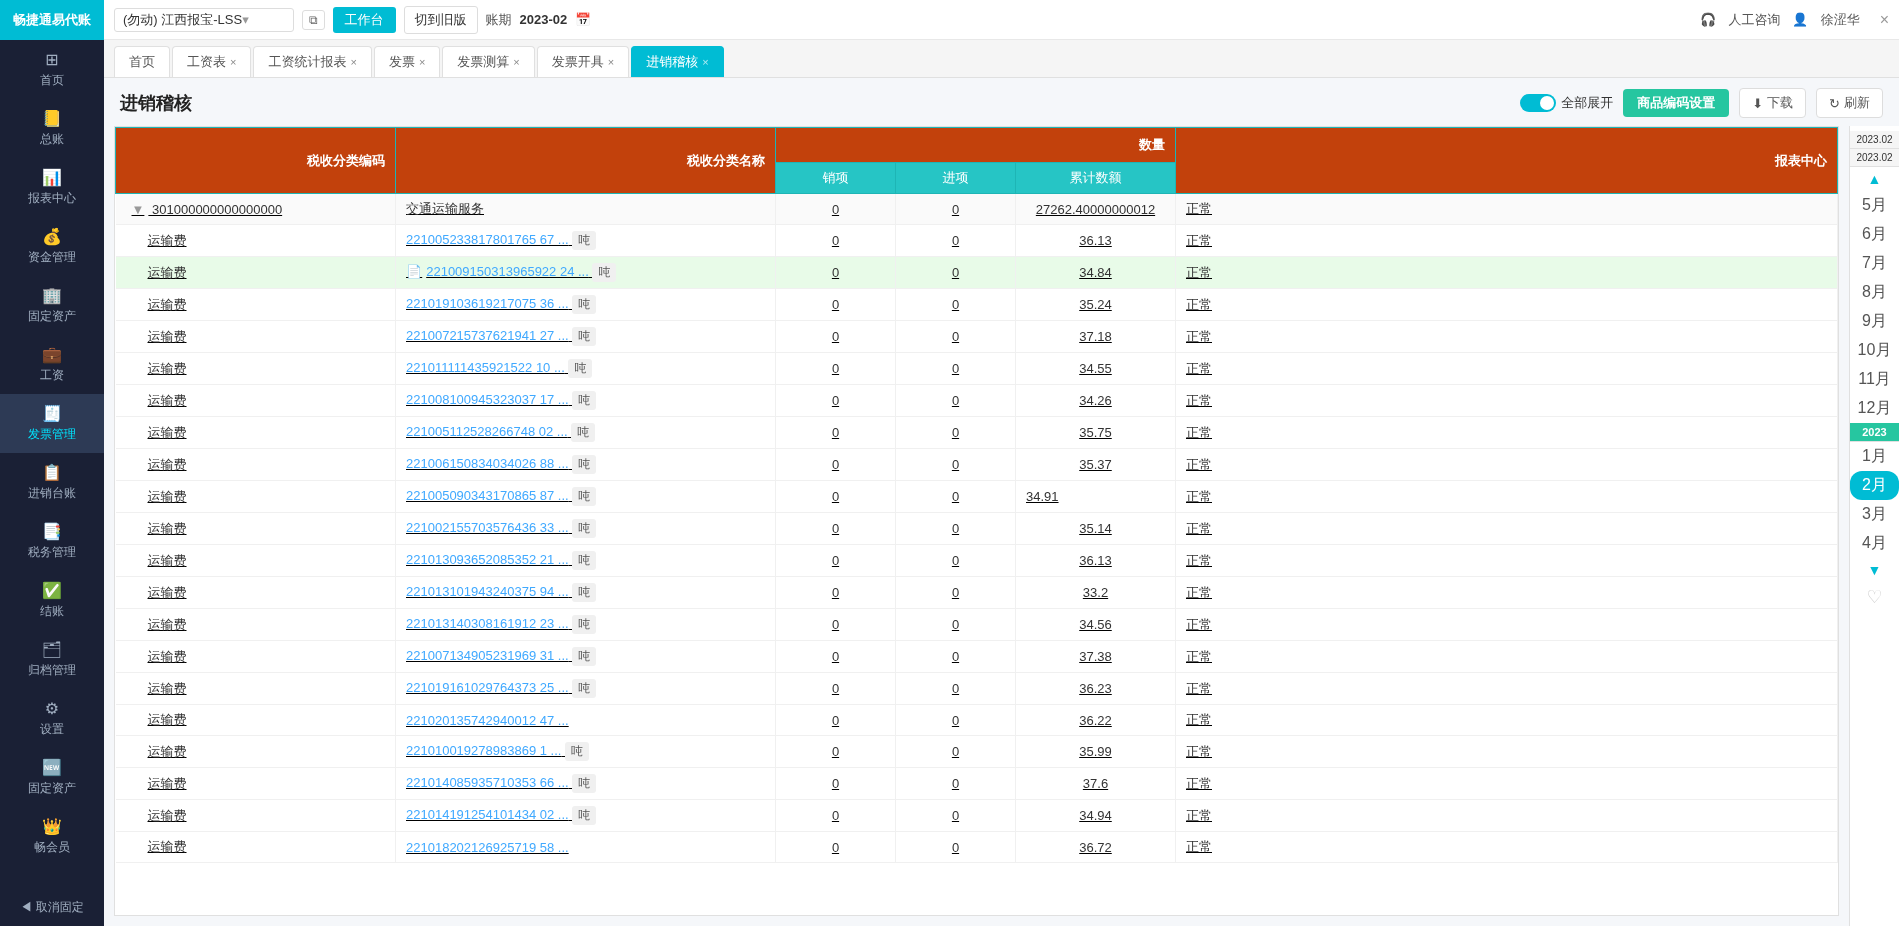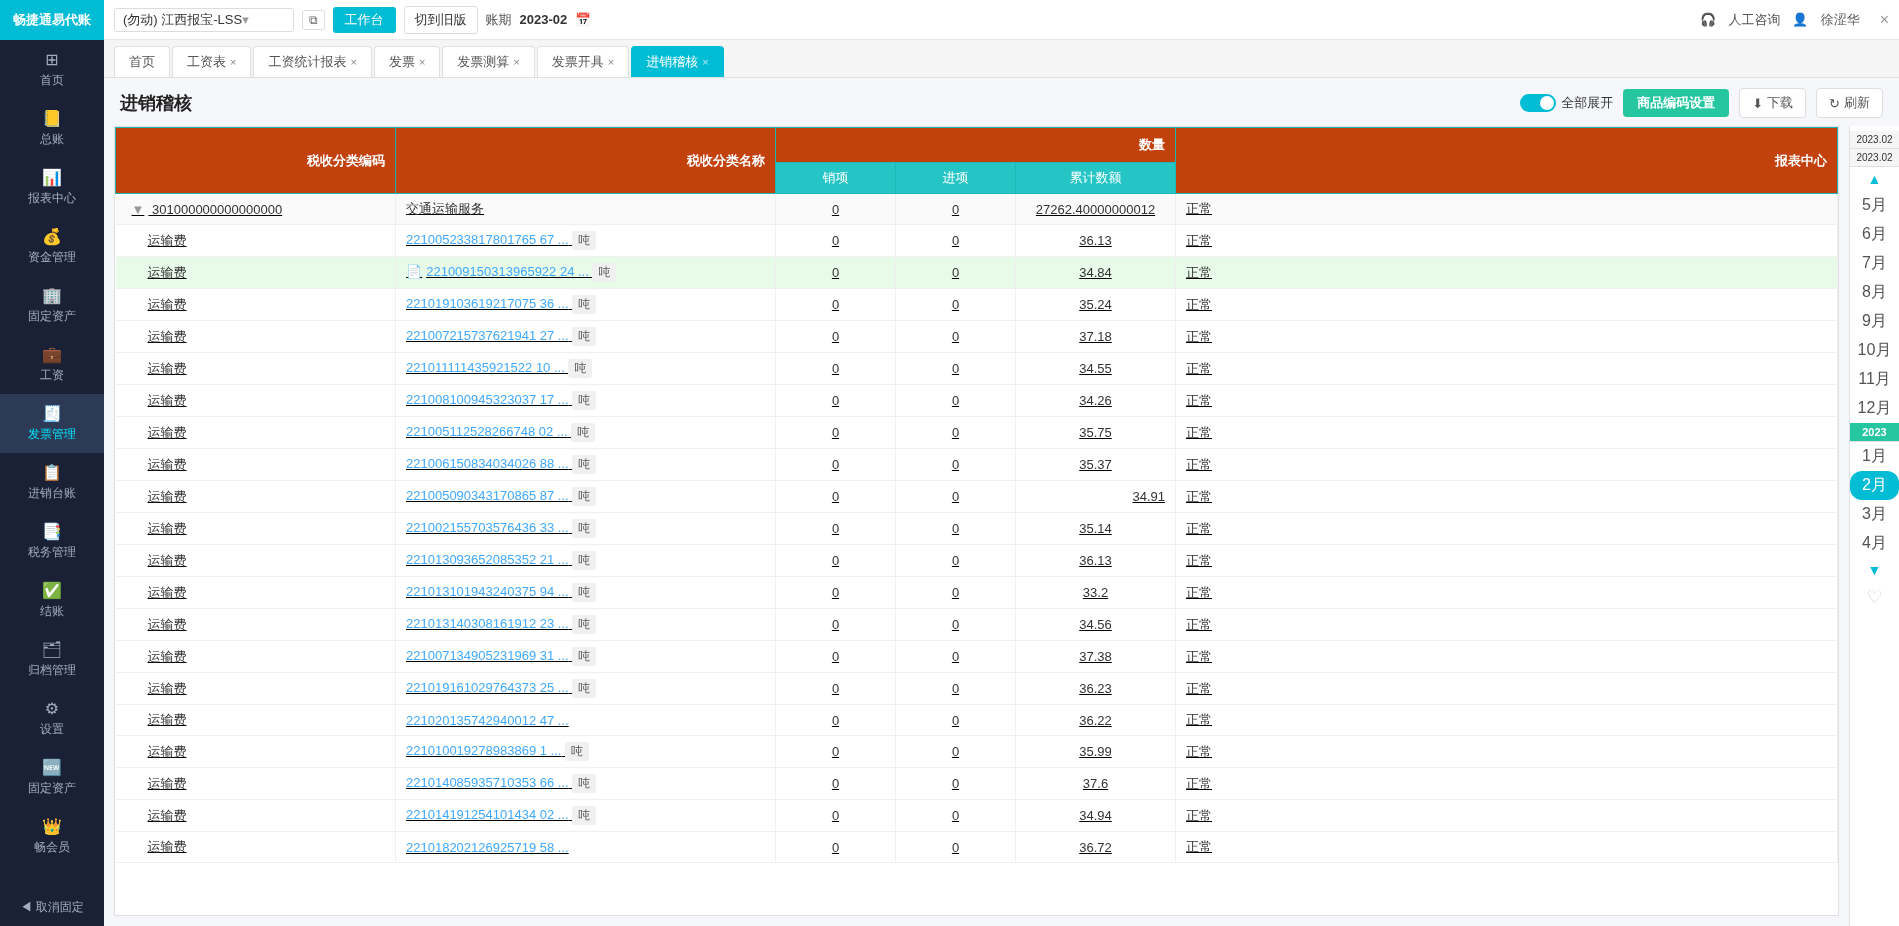--- a/index.html
+++ b/index.html
@@ -582,21 +582,21 @@
         <td style="text-align:center;">0</td>
         <td style="text-align:center;">0</td>
         <td style="text-align:center;">35.37</td>
         <td class="status-normal">正常</td>
       </tr>
               <tr>
         <td style="padding-left:32px;">运输费</td>
         <td style="color:#555;"><span style="color:#40a9ff;">221005090343170865 87 ...</span> <span class="tag-box">吨</span></td>
         <td style="text-align:center;">0</td>
         <td style="text-align:center;">0</td>
-        <td style="text-align:right;">34.91</td>
+        <td style="text-align:left;">34.91</td>
         <td class="status-normal">正常</td>
       </tr>
               <tr>
         <td style="padding-left:32px;">运输费</td>
         <td style="color:#555;"><span style="color:#40a9ff;">221002155703576436 33 ...</span> <span class="tag-box">吨</span></td>
         <td style="text-align:center;">0</td>
         <td style="text-align:center;">0</td>
         <td style="text-align:center;">35.14</td>
         <td class="status-normal">正常</td>
       </tr>

